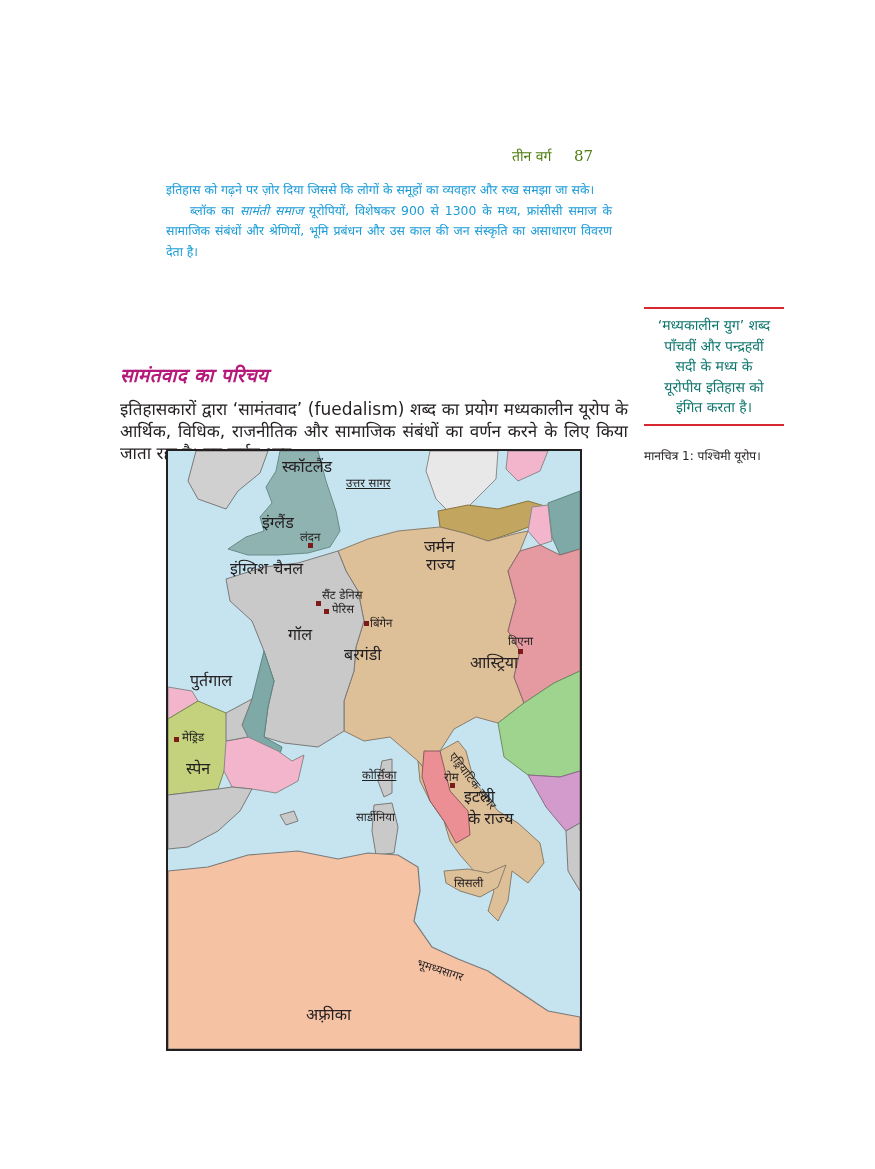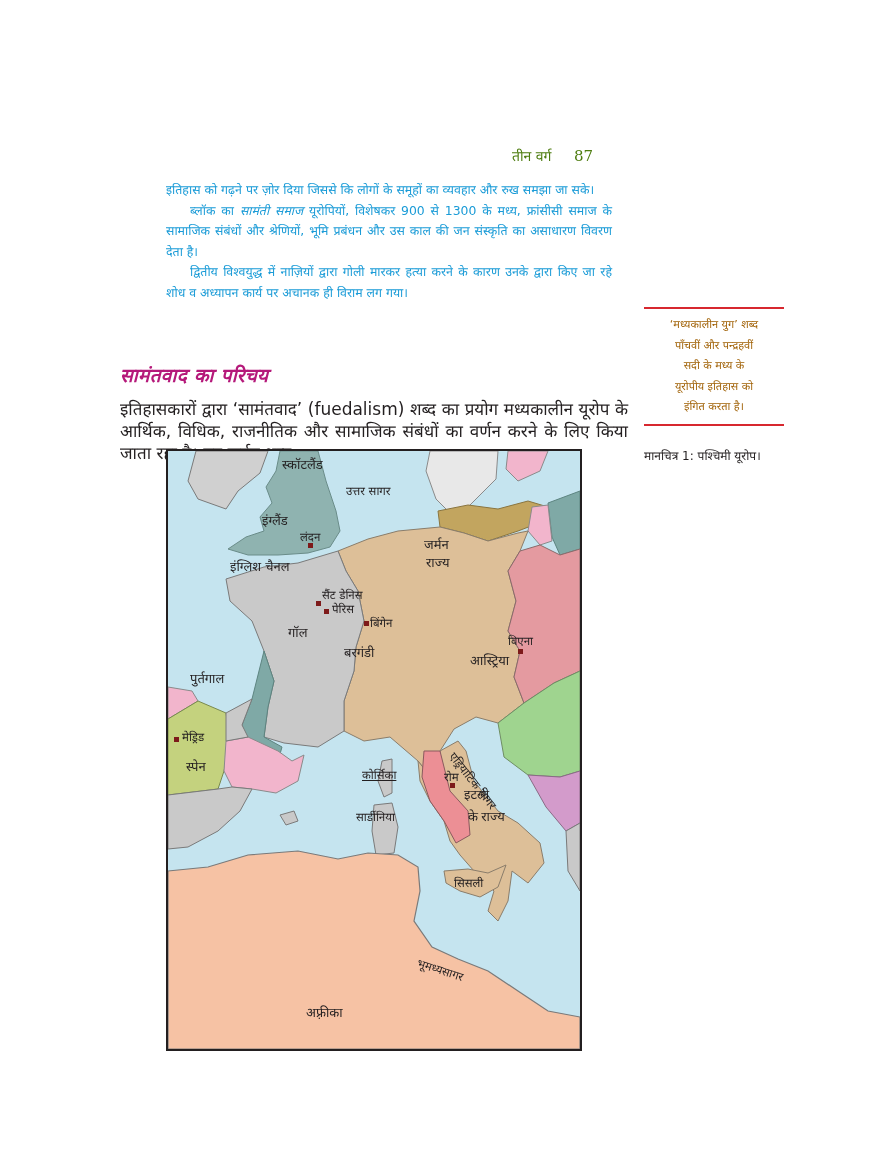--- a/index.html
+++ b/index.html
@@ -10,41 +10,40 @@
   .running-head .pg { margin-left: 18px; font-family: "DejaVu Serif", "Liberation Serif", serif; font-size: 15px; }
   .note-block { left: 166px; top: 180px; width: 446px; color: #1a9bd7; font-size: 12.4px; line-height: 20.6px; }
   .note-block p { margin: 0; text-align: justify; }
   .note-block .indent { text-indent: 24px; }
   .note-block em { font-style: italic; }
   .section-title { left: 120px; top: 362px; font-size: 19px; font-weight: bold; color: #b5197a; letter-spacing: 0.3px; font-style: italic; }
   .body-text { left: 120px; top: 398px; width: 508px; font-size: 17px; line-height: 22px; color: #231f20; text-align: justify; }
   .body-text p { margin: 0; }
   .sidebar { left: 644px; top: 307px; width: 140px; }
   .sidebar .rule { height: 2px; background: #d7282f; width: 140px; }
-  .sidebar .box-text { text-align: center; font-size: 11px; line-height: 20.5px; padding: 6px 0 6px 0; color: #a16207; }
+  .sidebar .box-text { text-align: center; font-size: 14px; line-height: 20.5px; padding: 6px 0 6px 0; color: #0f766e; }
   .caption { left: 644px; top: 447px; font-size: 12px; color: #231f20; }
   .caption b { font-weight: normal; }
   .map-frame { left: 166px; top: 449px; width: 412px; height: 598px; border: 2px solid #231f20; overflow: hidden; background: #c5e4ef; }
   .map-frame svg { display: block; }
   .lbl { position: absolute; font-size: 11.5px; color: #231f20; white-space: nowrap; }
-  .lbl.big { font-size: 13px; }
+  .lbl.big { font-size: 16px; }
   .city-dot { position: absolute; width: 5px; height: 5px; background: #7d1a1a; }
 </style>
 </head>
 <body>
 
 <div class="abs running-head">
   <span>तीन वर्ग</span>
   <span class="pg">87</span>
 </div>
 
 <div class="abs note-block">
   <p>इतिहास को गढ़ने पर ज़ोर दिया जिससे कि लोगों के समूहों का व्यवहार और रुख समझा जा सके।</p>
   <p class="indent"><span>ब्लॉक का </span><em>सामंती समाज</em><span> यूरोपियों, विशेषकर 900 से 1300 के मध्य, फ्रांसीसी समाज के सामाजिक संबंधों और श्रेणियों, भूमि प्रबंधन और उस काल की जन संस्कृति का असाधारण विवरण देता है।</span></p>
-  <p class="indent">द्वितीय विश्वयुद्ध में नाज़ियों द्वारा गोली मारकर हत्या करने के कारण उनके द्वारा किए जा रहे शोध व अध्यापन कार्य पर अचानक ही विराम लग गया।</p>
 </div>
 
 <div class="abs sidebar">
   <div class="rule"></div>
   <div class="box-text">
     <div>‘मध्यकालीन युग’ शब्द</div>
     <div>पाँचवीं और पन्द्रहवीं</div>
     <div>सदी के मध्य के</div>
     <div>यूरोपीय इतिहास को</div>
     <div>इंगित करता है।</div>
@@ -112,21 +111,21 @@
     <path d="M214 310 L224 308 L224 342 L216 346 L210 330 Z" fill="#c9c9c9" stroke="#7a7a7a" stroke-width="1"></path>
 
     <path d="M206 354 L224 352 L230 376 L226 402 L208 404 L204 380 Z" fill="#c9c9c9" stroke="#7a7a7a" stroke-width="1"></path>
 
     <path d="M112 364 L126 360 L130 370 L118 374 Z" fill="#c9c9c9" stroke="#7a7a7a" stroke-width="1"></path>
 
     <path d="M0 420 L40 416 L80 404 L130 400 L170 408 L200 402 L230 404 L250 416 L252 440 L246 470 L264 496 L290 508 L320 520 L350 540 L380 560 L412 566 L412 598 L0 598 Z" fill="#f6c2a4" stroke="#7a7a7a" stroke-width="1.2"></path>
   </svg>
 
   <div class="lbl big" style="left:114px; top:4px;">स्कॉटलैंड</div>
-  <div class="lbl" style="left:178px; top:32px;">उत्तर सागर</div>
+  <div class="lbl" style="left:178px; top:24px;text-decoration:underline;">उत्तर सागर</div>
   <div class="lbl big" style="left:94px; top:60px;">इंग्लैंड</div>
   <div class="lbl" style="left:132px; top:78px;">लंदन</div>
   <div class="city-dot" style="left:140px; top:92px;"></div>
   <div class="lbl big" style="left:62px; top:106px;">इंग्लिश चैनल</div>
   <div class="lbl" style="left:154px; top:136px;">सैंट डेनिस</div>
   <div class="city-dot" style="left:148px; top:150px;"></div>
   <div class="lbl" style="left:164px; top:150px;">पेरिस</div>
   <div class="city-dot" style="left:156px; top:158px;"></div>
   <div class="lbl big" style="left:120px; top:172px;">गॉल</div>
   <div class="lbl" style="left:202px; top:164px;">बिंगेन</div>

